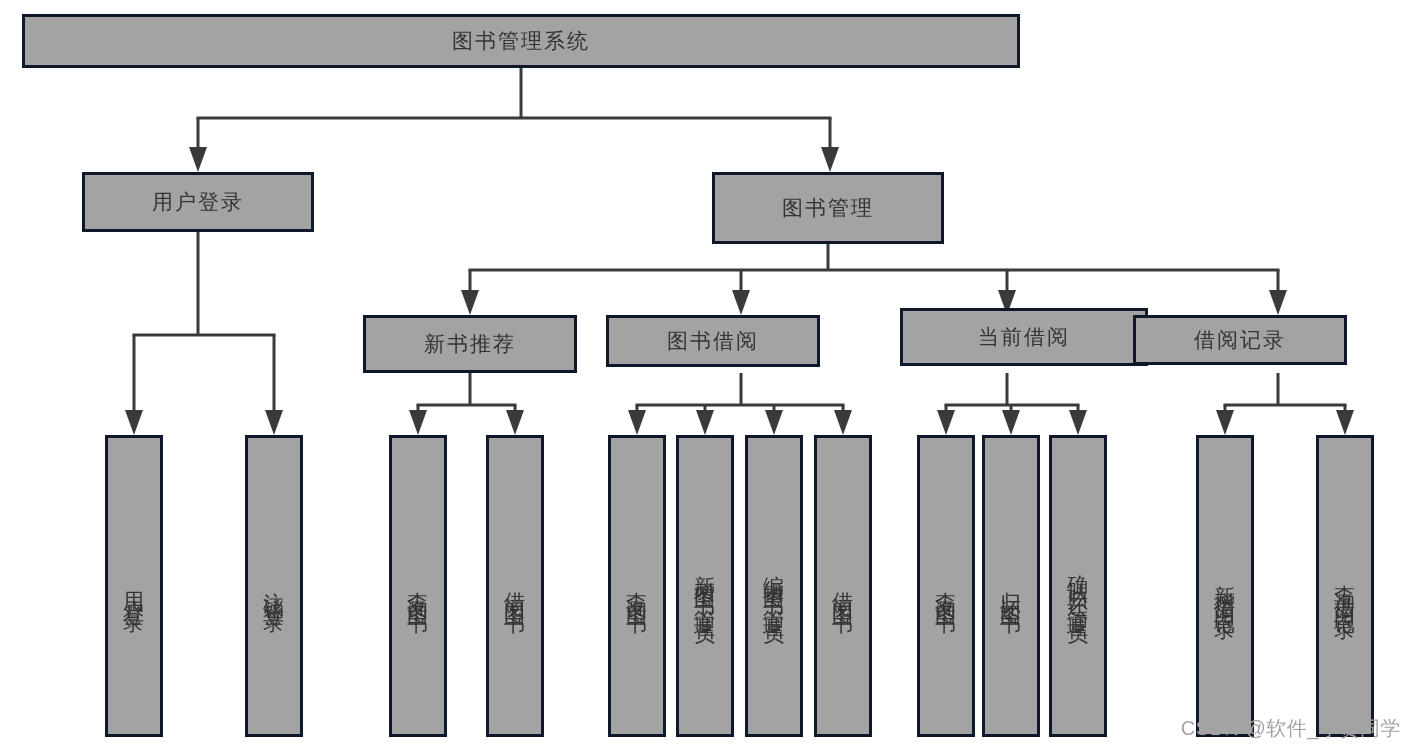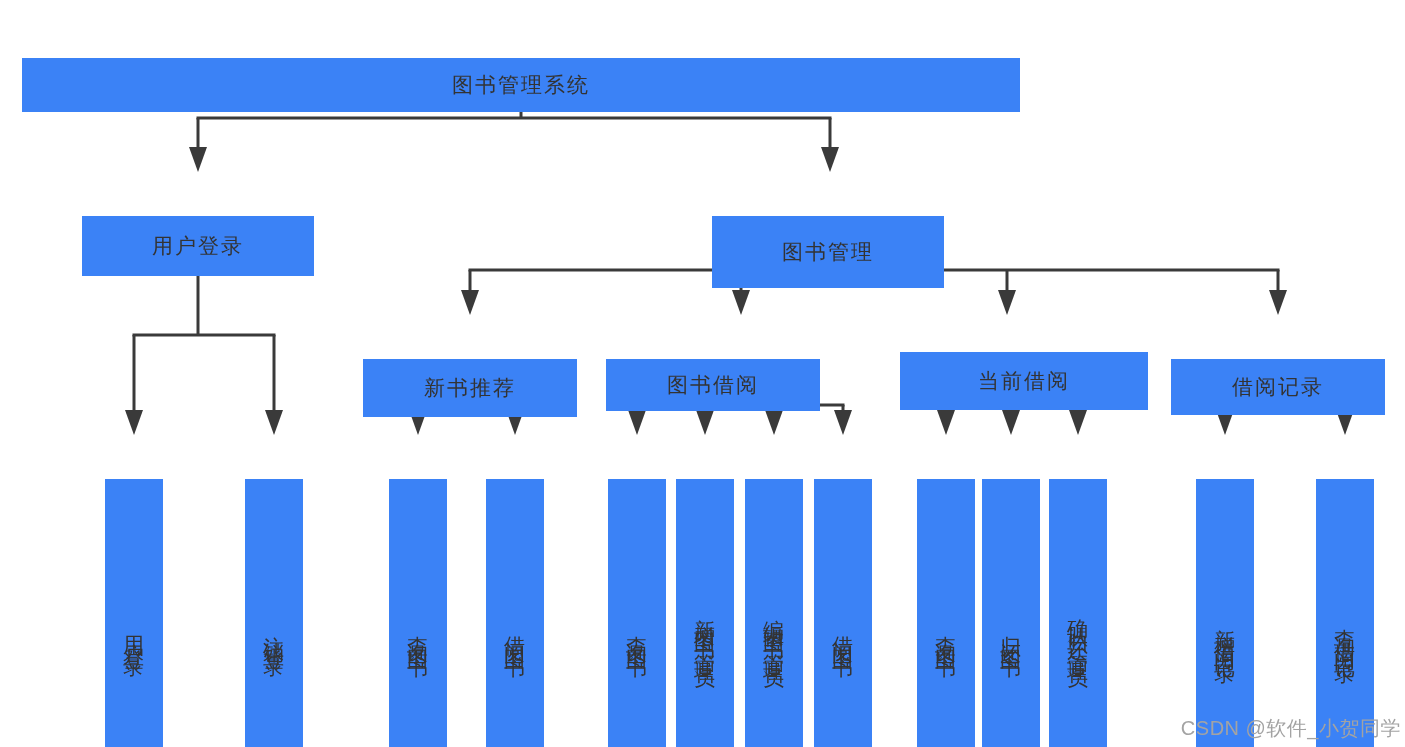--- a/index.html
+++ b/index.html
@@ -3,23 +3,23 @@
 <meta charset="utf-8">
 <style>
   html,body{margin:0;padding:0;}
   body{
     width:1405px;height:747px;position:relative;overflow:hidden;
     background:#ffffff;
     font-family:"Liberation Sans","DejaVu Sans",sans-serif;
   }
   .node{
     position:absolute;box-sizing:border-box;
-    background:#3b82f6;border:3px solid #3b82f6;
+    background:#a3a3a3;border:3px solid #0f172a;
     display:flex;align-items:center;justify-content:center;
-    color:#333333;z-index:2;margin-top:44px;
+    color:#333333;z-index:2;
   }
   .h-node{font-size:21px;letter-spacing:2px;}
   .v-node{
     writing-mode:vertical-rl;text-orientation:mixed;
     font-size:21px;letter-spacing:7px;line-height:1;
     padding-top:6px;
   }
   #connectors{position:absolute;left:0;top:0;z-index:1;}
   .watermark{
     position:absolute;right:4px;bottom:5px;z-index:3;
@@ -85,21 +85,21 @@
   </svg>
 
 <div class="node h-node" style="left:22px;top:14px;width:998px;height:54px;">图书管理系统</div>
 
 <div class="node h-node" style="left:82px;top:172px;width:232px;height:60px;">用户登录</div>
 <div class="node h-node" style="left:712px;top:172px;width:232px;height:72px;">图书管理</div>
 
 <div class="node h-node" style="left:363px;top:315px;width:214px;height:58px;">新书推荐</div>
 <div class="node h-node" style="left:606px;top:315px;width:214px;height:52px;">图书借阅</div>
 <div class="node h-node" style="left:900px;top:308px;width:248px;height:58px;">当前借阅</div>
-<div class="node h-node" style="left:1171px;top:315px;width:214px;height:56px;">借阅记录</div>
+<div class="node h-node" style="left:1133px;top:315px;width:214px;height:50px;">借阅记录</div>
 
 <div class="node v-node" style="left:105px;top:435px;width:58px;height:302px;">用户登录</div>
 <div class="node v-node" style="left:245px;top:435px;width:58px;height:302px;">注销登录</div>
 
 <div class="node v-node" style="left:389px;top:435px;width:58px;height:302px;">查询图书</div>
 <div class="node v-node" style="left:486px;top:435px;width:58px;height:302px;">借阅图书</div>
 
 <div class="node v-node" style="left:608px;top:435px;width:58px;height:302px;">查询图书</div>
 <div class="node v-node" style="left:676px;top:435px;width:58px;height:302px;">新增图书（管理员）</div>
 <div class="node v-node" style="left:745px;top:435px;width:58px;height:302px;">编辑图书（管理员）</div>

